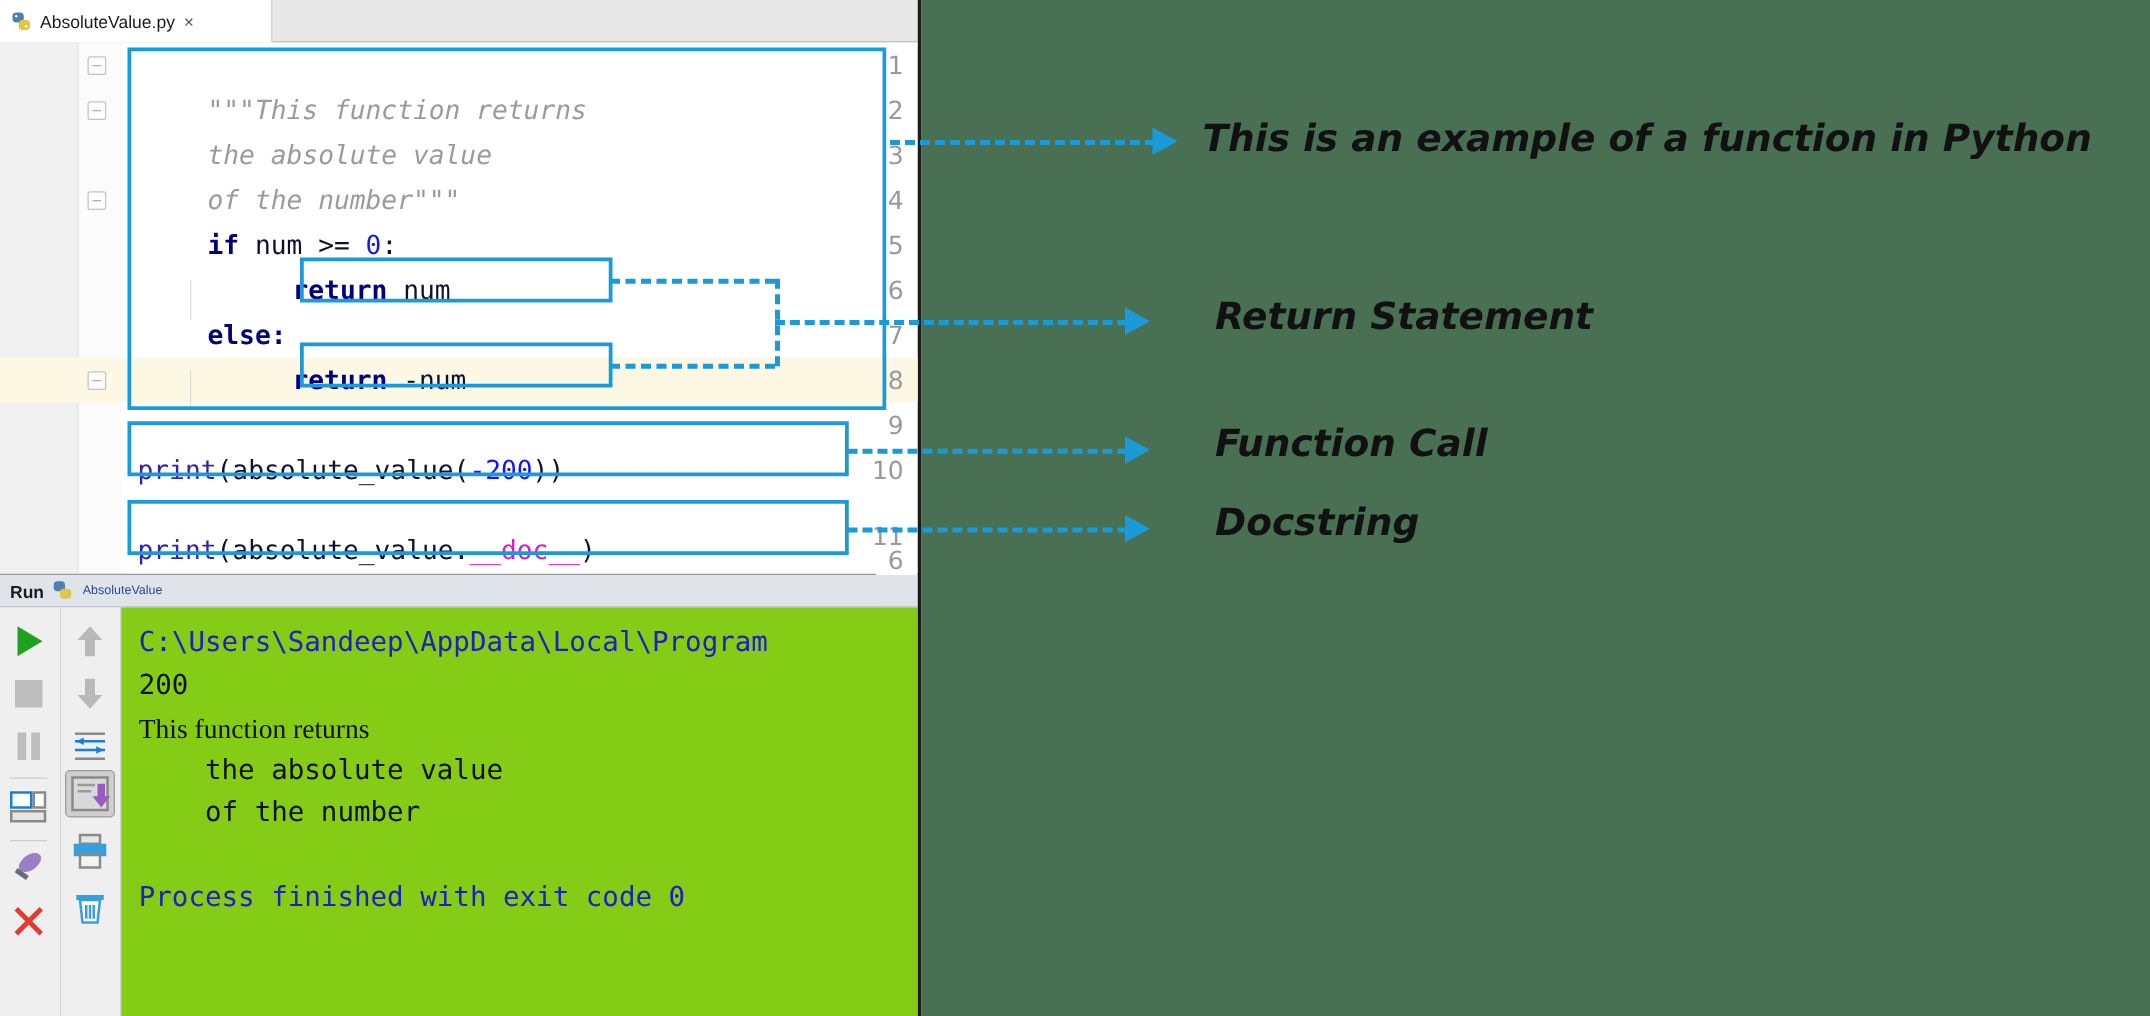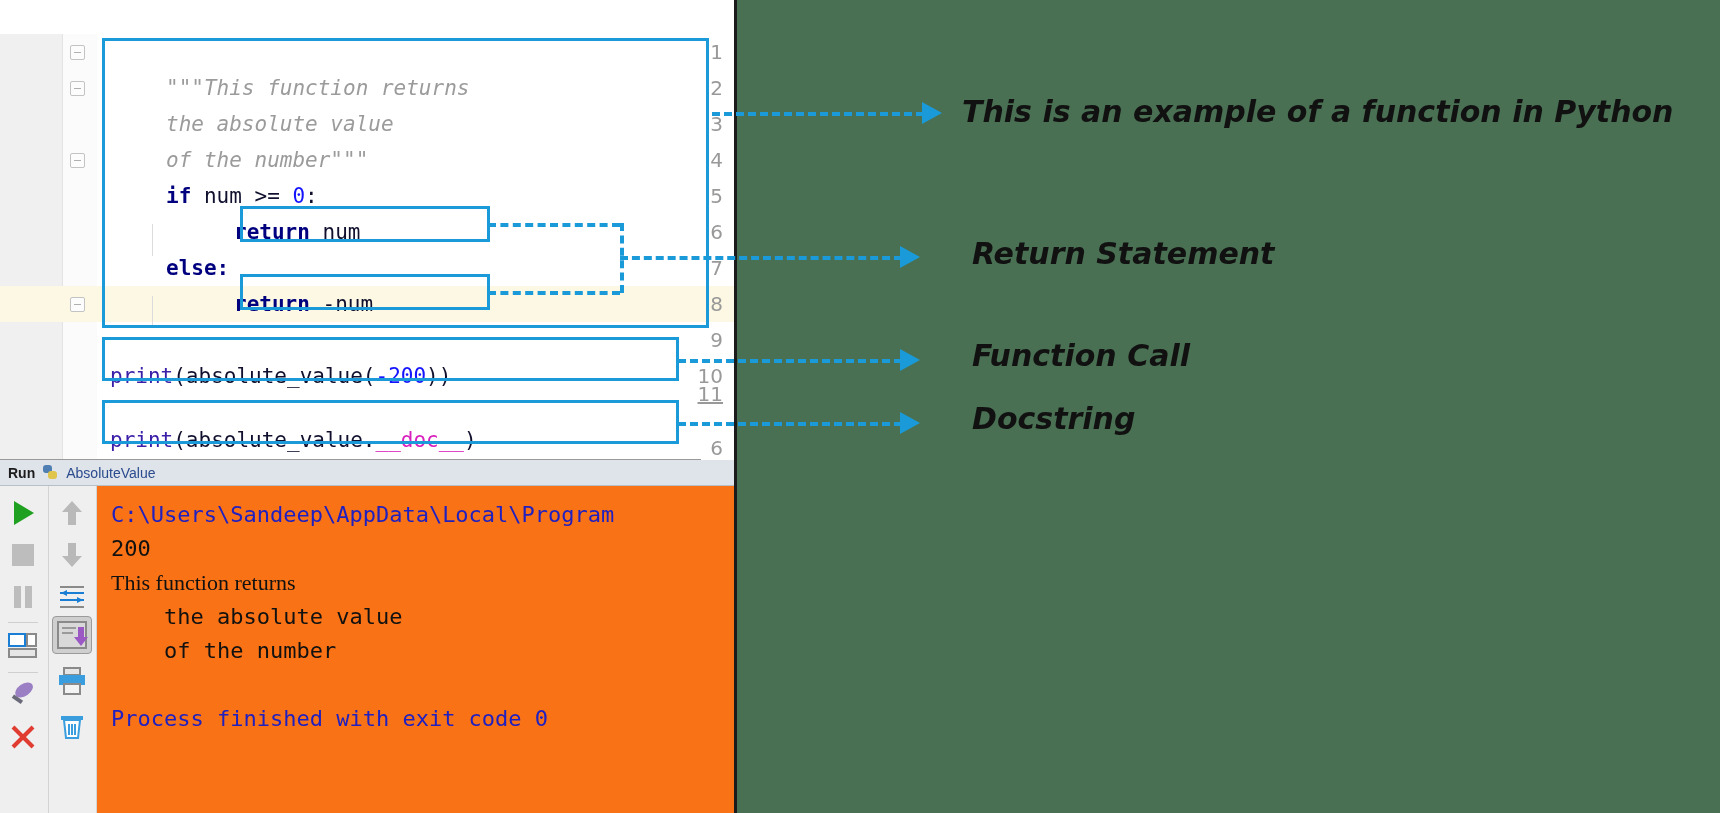--- a/index.html
+++ b/index.html
@@ -100,63 +100,75 @@
   #runpanel{
     position:absolute;left:0;top:459px;width:701px;height:354px;
     background:#f2f2f2;border-top:1px solid #9a9a9a;box-sizing:border-box;padding-left:37px;
   }
   #runhdr{
     position:absolute;left:0;top:0;width:737px;height:26px;
     background:#dfe3ea;border-bottom:1px solid #b9bfc7;
     display:flex;align-items:center;box-sizing:border-box;padding-left:8px;
   }
   #runhdr .run-word{font-size:14px;font-weight:bold;color:#1c1c1c;margin-right:7px;}
-  #runhdr .run-cfg{font-size:14px;color:#2a4b8d;margin-left:7px;}
+  #runhdr .run-cfg{font-size:10px;color:#2a4b8d;margin-left:7px;}
   #toolcol1{position:absolute;left:0;top:26px;width:48px;height:328px;background:#efefef;border-right:1px solid #d4d4d4;}
   #toolcol2{position:absolute;left:49px;top:26px;width:47px;height:328px;background:#efefef;border-right:1px solid #d4d4d4;}
   #console{
     position:absolute;left:97px;top:26px;width:640px;height:328px;
-    background:#f97316;overflow:hidden;
+    background:#84cc16;overflow:hidden;
   }
   .cline{
     position:absolute;left:14px;height:34px;line-height:34px;
     font-family:"DejaVu Sans Mono","Liberation Mono",monospace;
     font-size:22px;color:#111111;white-space:pre;
   }
   .cline.link{color:#2020c0;}
   .tbtn{position:absolute;width:34px;height:34px;}
   .sep{position:absolute;height:1px;background:#cfcfcf;}
   .tsel{
     position:absolute;width:40px;height:38px;border:1px solid #9b9b9b;
     border-radius:4px;background:#cfcfcf;box-sizing:border-box;
   }
 </style>
 </head>
 <body>
 
 <div id="ide">
 
+  <div id="tabbar">
+    <div class="tab">
+      <span class="py-ico pylogo">
+        <i class="blue" style="left:1px;top:1px;width:9px;height:8px;"></i>
+        <i class="yellow" style="left:6px;top:7px;width:9px;height:8px;"></i>
+        <i style="left:3px;top:3px;width:2px;height:2px;background:#fff;border-radius:50%;"></i>
+        <i style="left:11px;top:11px;width:2px;height:2px;background:#fff;border-radius:50%;"></i>
+      </span>
+      <span class="tab-label">AbsoluteValue.py</span>
+      <span class="tab-close">×</span>
+    </div>
+  </div>
 
   <div id="editor">
     <div id="gutter"></div>
     <div id="foldcol"></div>
 
     <div class="hl-row" style="top:252px;"></div>
 
     <div class="ln" style="top:0px;">1</div>
     <div class="ln" style="top:36px;">2</div>
     <div class="ln" style="top:72px;">3</div>
     <div class="ln" style="top:108px;">4</div>
     <div class="ln" style="top:144px;">5</div>
     <div class="ln" style="top:180px;">6</div>
     <div class="ln" style="top:216px;">7</div>
     <div class="ln" style="top:252px;">8</div>
     <div class="ln" style="top:288px;">9</div>
     <div class="ln" style="top:324px;">10</div>
-    <div class="ln" style="top:342px;text-decoration:underline;">11</div>
+    <div class="ln" style="top:377px;">11</div>
     <div class="ln" style="top:396px;">6</div>
 
     <div class="fold" style="left:70px;top:11px;"></div>
     <div class="fold" style="left:70px;top:47px;"></div>
     <div class="fold" style="left:70px;top:119px;"></div>
     <div class="fold" style="left:70px;top:263px;"></div>
 
     <div class="indent-guide" style="left:152px;top:190px;height:32px;"></div>
     <div class="indent-guide" style="left:152px;top:262px;height:32px;"></div>
 

